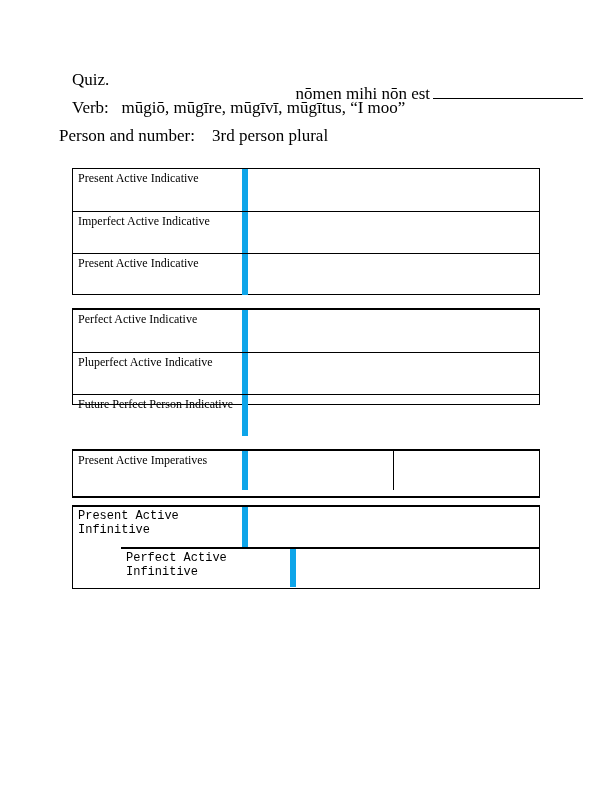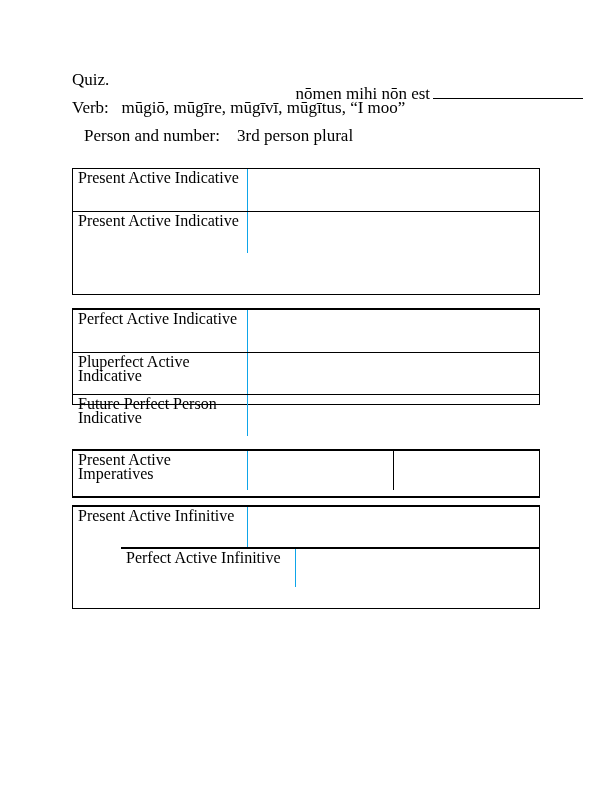--- a/index.html
+++ b/index.html
@@ -42,48 +42,52 @@
     .row {
       display: flex;
       box-sizing: border-box;
       height: 42px;
     }
     .row + .row { border-top: 1px solid #000; }
     .row.thick-sep { border-top-width: 2px; }
     .cell-label {
       width: 175px;
       box-sizing: border-box;
-      border-right: 1px solid #0ea5e9;
+      border-right: 6px solid #0ea5e9;
       padding: 2px 5px;
-      font-size: 16px;
+      font-size: 12px;
       line-height: 14px;
     }
     .cell-answer {
       flex: 1;
       box-sizing: border-box;
     }
     .cell-answer.half {
       flex: none;
       width: 146px;
       border-right: 1px solid #000;
     }
   </style>
 </head>
 <body>
 
 <div class="line" style="left:72px; top:73px;">Quiz.</div>
 <div class="line" style="left:287px; top:73px;text-align:right;">
   <span>nōmen mihi nōn est</span><span class="blank"></span>
 </div>
 <div class="line" style="left:72px; top:101px;">Verb:   mūgiō, mūgīre, mūgīvī, mūgītus, “I moo”</div>
-<div class="line" style="left:84px; top:129px;">Person and number:    3rd person plural</div>
+<div class="line" style="left:59px; top:129px;">Person and number:    3rd person plural</div>
 
 <div class="tbl" style="top:168px; height:127px;">
   <div class="row">
     <div class="cell-label">Present Active Indicative</div>
+    <div class="cell-answer"></div>
+  </div>
+  <div class="row">
+    <div class="cell-label">Imperfect Active Indicative</div>
     <div class="cell-answer"></div>
   </div>
   <div class="row">
     <div class="cell-label">Present Active Indicative</div>
     <div class="cell-answer"></div>
   </div>
 </div>
 
 <div class="tbl thick-top" style="top:308px; height:97px;">
   <div class="row">
@@ -101,21 +105,21 @@
 </div>
 
 <div class="tbl thick-top thick-bottom" style="top:449px; height:49px;">
   <div class="row" style="height:39px;">
     <div class="cell-label">Present Active Imperatives</div>
     <div class="cell-answer half"></div>
     <div class="cell-answer"></div>
   </div>
 </div>
 
-<div class="tbl thick-top" style="top:505px; height:104px;">
+<div class="tbl thick-top" style="top:505px; height:84px;font-family:Liberation Mono, monospace;">
   <div class="row" style="height:40px;">
     <div class="cell-label">Present Active Infinitive</div>
     <div class="cell-answer"></div>
   </div>
   <div class="row thick-sep" style="height:40px;margin-left:48px;">
     <div class="cell-label">Perfect Active Infinitive</div>
     <div class="cell-answer"></div>
   </div>
 </div>
 

